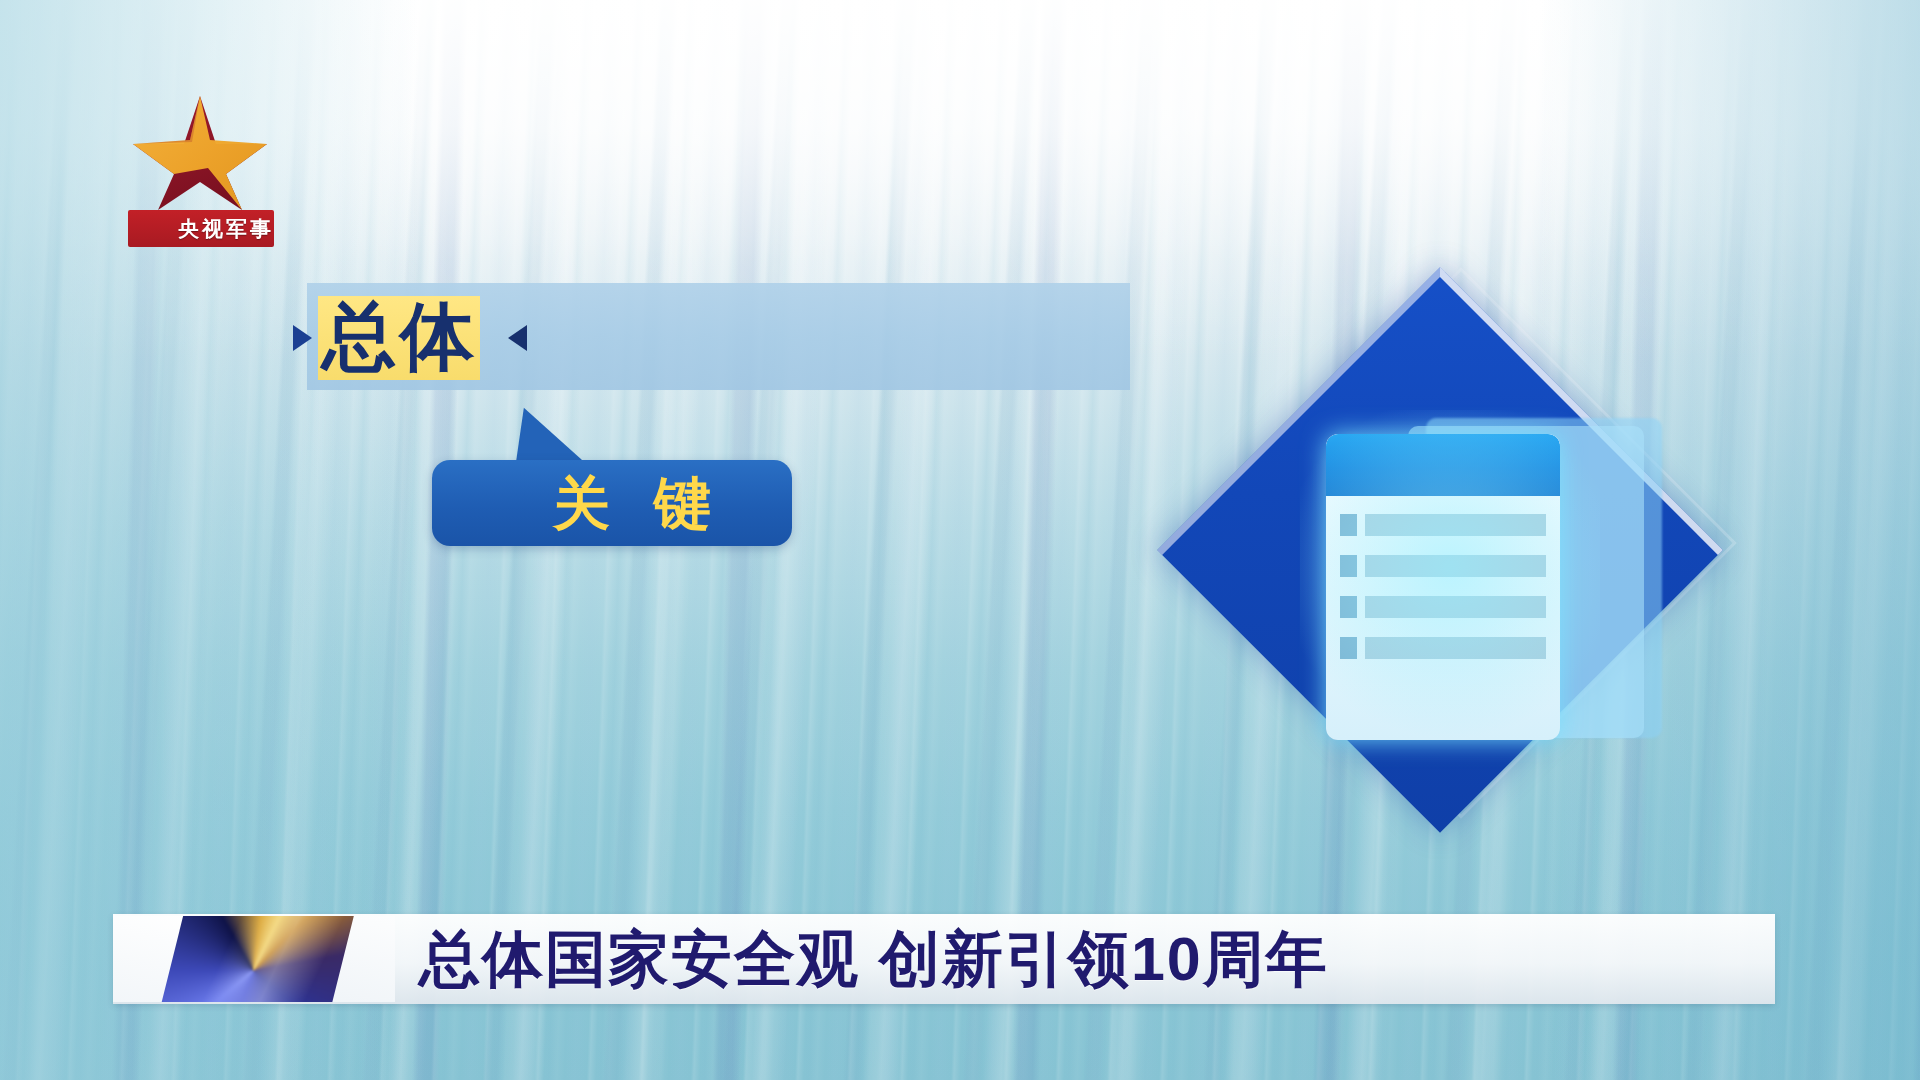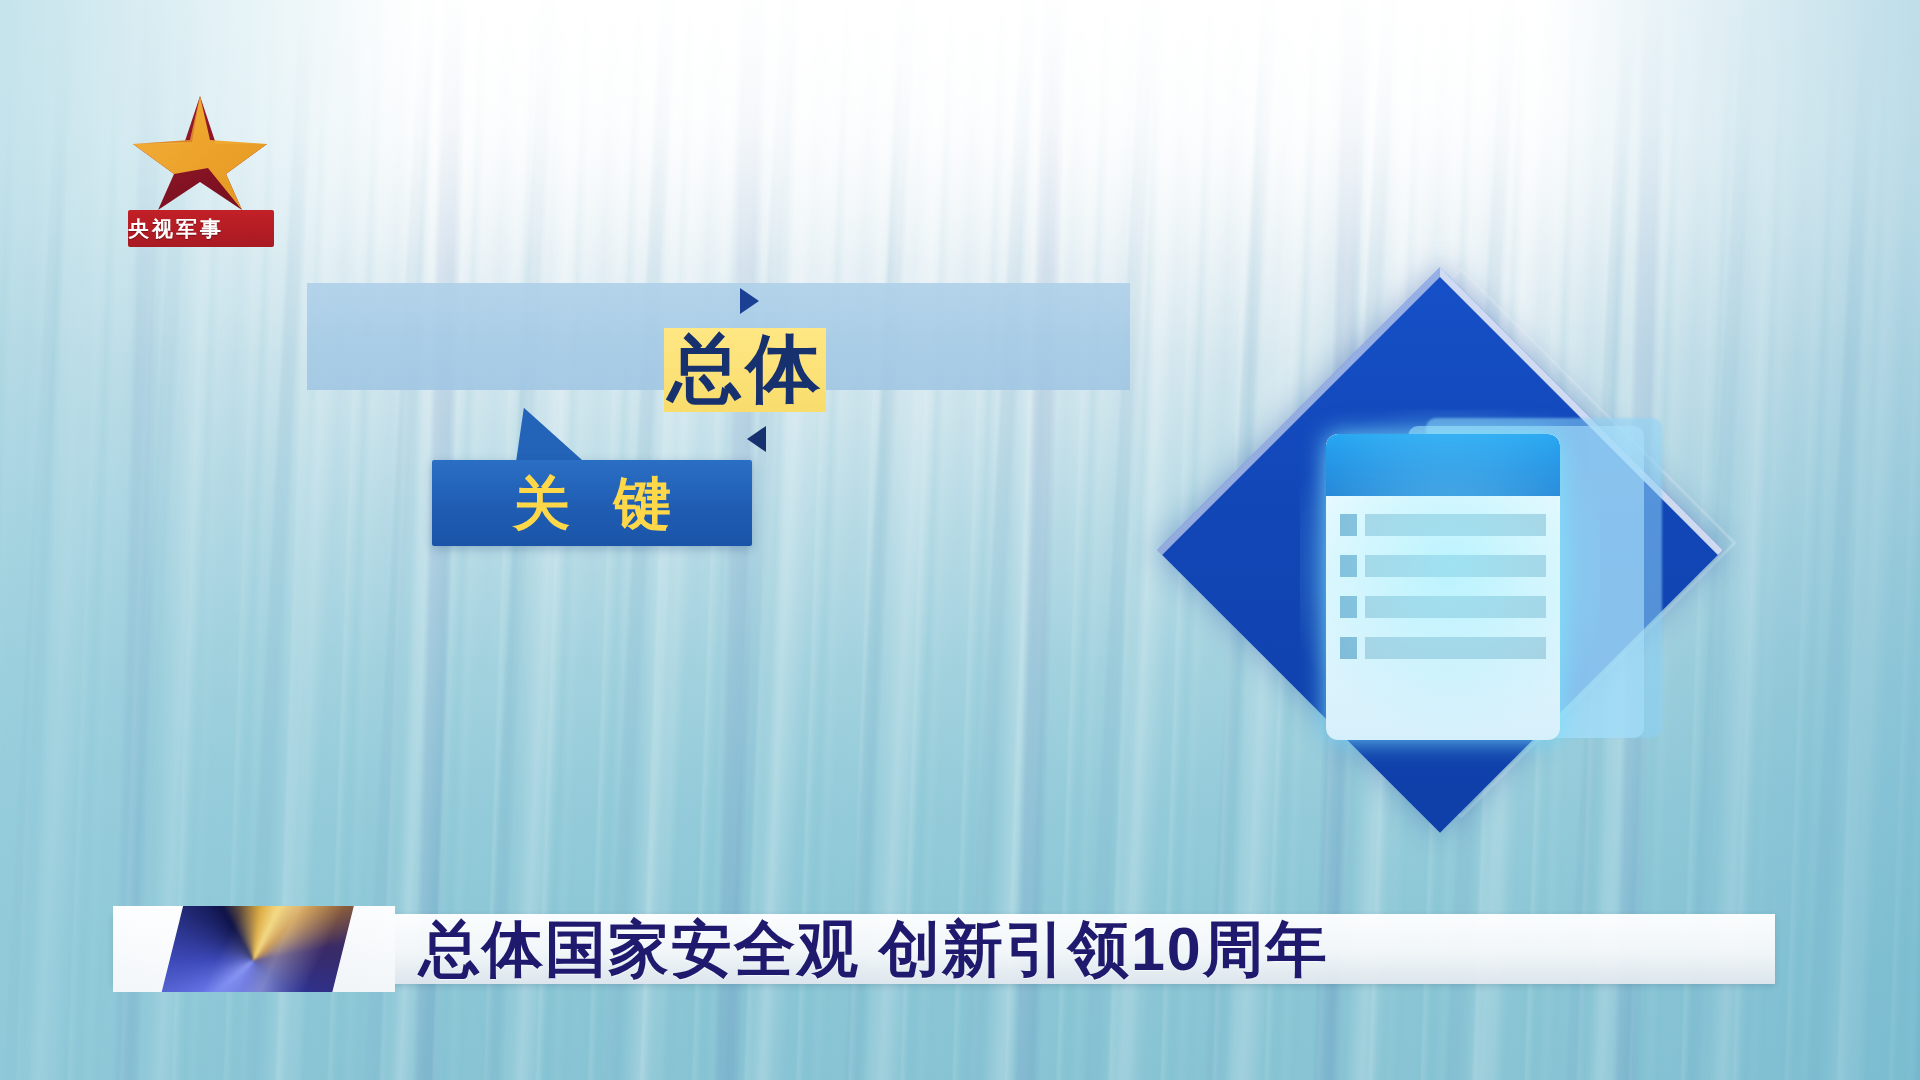--- a/index.html
+++ b/index.html
@@ -112,21 +112,21 @@
   .logo-badge {
     position: absolute;
     left: 10px;
     top: 118px;
     width: 146px;
     height: 37px;
     background: linear-gradient(180deg, #c22027 0%, #a81a22 100%);
     border-radius: 2px;
     display: flex;
     align-items: center;
-    justify-content: flex-start;
+    justify-content: flex-end;
     letter-spacing: 3px;
   }
   .logo-badge-text {
     color: #ffffff;
     font-size: 21px;
     font-weight: bold;
     line-height: 1;
     text-shadow: 0 1px 1px rgba(0,0,0,0.35);
   }
 
@@ -140,22 +140,21 @@
     background: linear-gradient(180deg, rgba(176,209,233,0.92) 0%, rgba(166,203,230,0.90) 50%, rgba(160,198,227,0.88) 100%);
   }
   .headline-row {
     position: absolute;
     left: 285px;
     top: 288px;
     width: 920px;
     height: 100px;
     display: flex;
     align-items: center;
-    gap: 14px;
-    flex-direction: column;
+    gap: 6px;
   }
   .tri-left {
     width: 0; height: 0;
     border-left: 19px solid #1b3f92;
     border-top: 13px solid transparent;
     border-bottom: 13px solid transparent;
     margin-left: 8px;
     flex: 0 0 auto;
   }
   .tri-right {
@@ -186,25 +185,26 @@
   }
 
   
   .callout {
     position: absolute;
     left: 432px;
     top: 460px;
     width: 320px;
     height: 86px;
     background: linear-gradient(180deg, #2a6fc4 0%, #1f5db3 55%, #1a54a8 100%);
-    border-radius: 2px;
+    border-radius: 18px;
     display: flex;
     align-items: center;
     justify-content: center;
     box-shadow: 0 3px 10px rgba(20,50,110,0.25);
+    padding-left: 40px;
   }
   .callout-text {
     color: #ffd84a;
     font-size: 57px;
     font-weight: bold;
     letter-spacing: 14px;
     text-indent: 14px;
     line-height: 1;
   }
   .callout-tail {
@@ -325,21 +325,21 @@
     background: radial-gradient(circle at 50% 45%, rgba(150,240,255,0.55) 0%, rgba(100,220,255,0.0) 70%);
     pointer-events: none;
   }
 
   
   .lower-third {
     position: absolute;
     left: 113px;
     top: 914px;
     width: 1662px;
-    height: 70px;
+    height: 90px;
     background: linear-gradient(180deg, rgba(255,255,255,0.96) 0%, rgba(246,248,250,0.95) 55%, rgba(226,232,238,0.93) 100%);
     display: flex;
     align-items: center;
     box-shadow: 0 2px 6px rgba(40,70,100,0.18);
   }
   .lt-icon {
     width: 282px;
     height: 86px;
     flex: 0 0 auto;
     position: relative;

